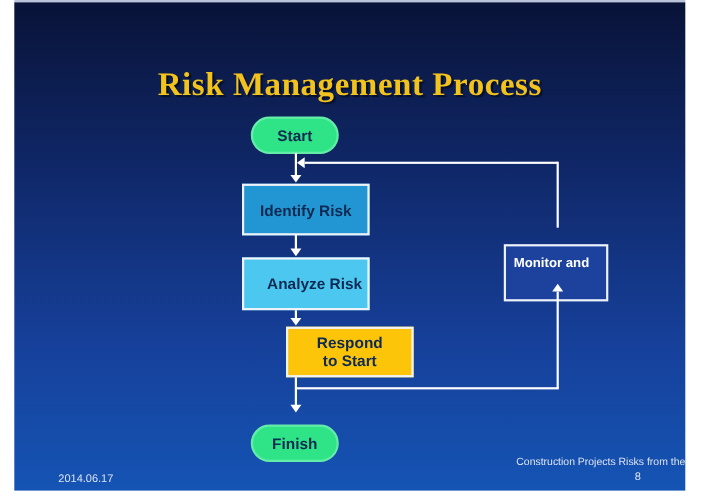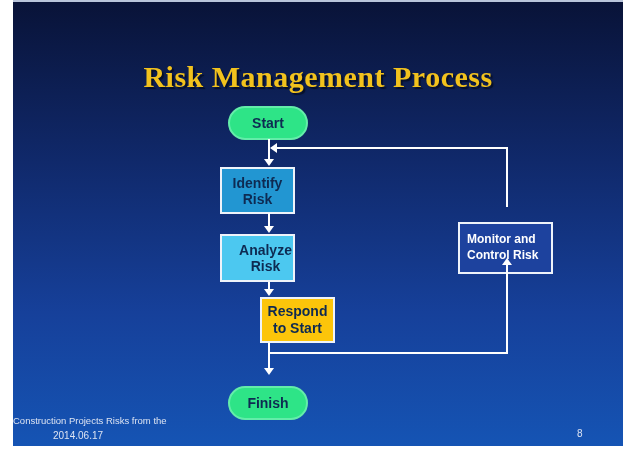--- a/index.html
+++ b/index.html
@@ -23,41 +23,41 @@
   .node{
     position:absolute;box-sizing:border-box;text-align:center;
     font-weight:bold;color:#0e2a52;font-size:14px;
     display:flex;align-items:center;justify-content:center;flex-direction:column;
   }
   .stadium{
     width:80px;height:34px;border-radius:17px;
     background:#2ee487;border:2px solid #63eda9;
   }
   .rect{
-    width:75px;border:2px solid #eef3fa;
+    width:116px;border:2px solid #eef3fa;
   }
   .identify{left:207px;top:165px;height:47px;background:#2296d2;}
   .analyze{left:207px;top:232px;height:48px;background:#4cc8f0;padding-left:16px;}
   .respond{left:207px;top:295px;height:46px;background:#fcc50a;line-height:17px;margin-left:40px;}
   .start{left:215px;top:104px;}
   .finish{left:215px;top:384px;}
   .monitor{
     position:absolute;left:445px;top:220px;width:95px;height:52px;
     box-sizing:border-box;background:#1d429e;border:2px solid #eef3fa;
     color:#ffffff;font-weight:bold;font-size:12px;line-height:16px;
     padding:7px 0 0 7px;
   }
   .line{position:absolute;background:#ffffff;}
   .arrow{position:absolute;width:0;height:0;}
   .arrow-down{border-left:5px solid transparent;border-right:5px solid transparent;border-top:7px solid #ffffff;}
   .arrow-up{border-left:5px solid transparent;border-right:5px solid transparent;border-bottom:7px solid #ffffff;}
   .arrow-left{border-top:5px solid transparent;border-bottom:5px solid transparent;border-right:7px solid #ffffff;}
   .footer-text{position:absolute;color:#dce3f2;font-size:10px;}
   .footer-date{left:40px;top:428px;}
-  .footer-caption{left:0;top:413px;width:100%;text-align:left;font-size:9.5px;line-height:11.5px;}
+  .footer-caption{left:0;top:413px;width:100%;text-align:right;font-size:9.5px;line-height:11.5px;}
   .footer-page{left:564px;top:426px;}
 </style>
 </head>
 <body>
 
 <div class="slide">
 
   <div class="title">Risk Management Process</div>
 
   <div class="node stadium start">
@@ -76,21 +76,20 @@
     <span>Respond</span>
     <span>to Start</span>
   </div>
 
   <div class="node stadium finish">
     <span>Finish</span>
   </div>
 
   <div class="monitor">
     <div>Monitor and</div>
-    <div>Control Risk</div>
   </div>
 
   <div class="line" style="left:255px;top:137px;width:2px;height:21px;"></div>
   <div class="arrow arrow-down" style="left:251px;top:157px;"></div>
 
   <div class="line" style="left:255px;top:211px;width:2px;height:14px;"></div>
   <div class="arrow arrow-down" style="left:251px;top:224px;"></div>
 
   <div class="line" style="left:255px;top:280px;width:2px;height:8px;"></div>
   <div class="arrow arrow-down" style="left:251px;top:287px;"></div>

